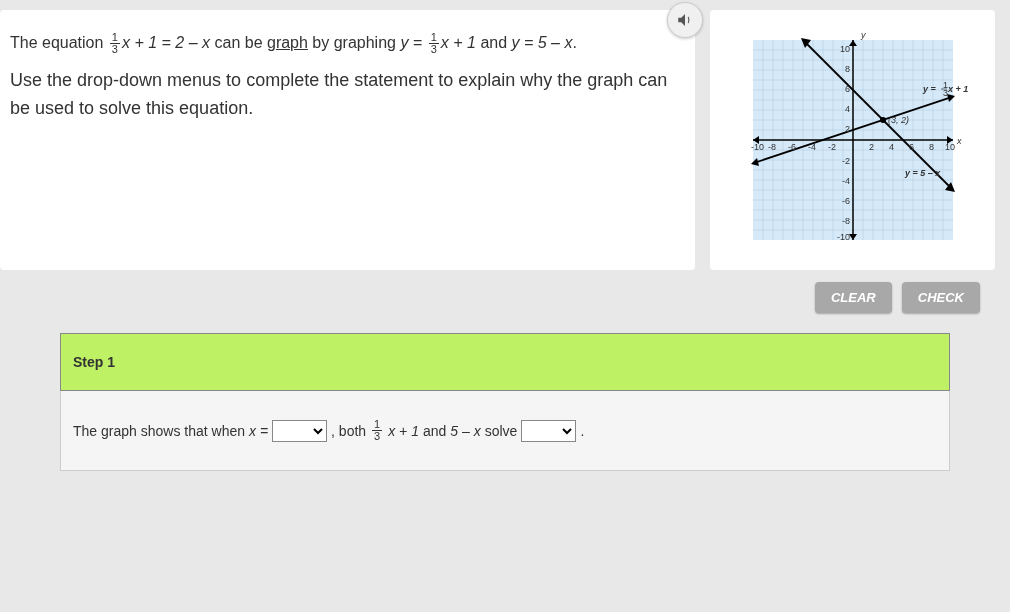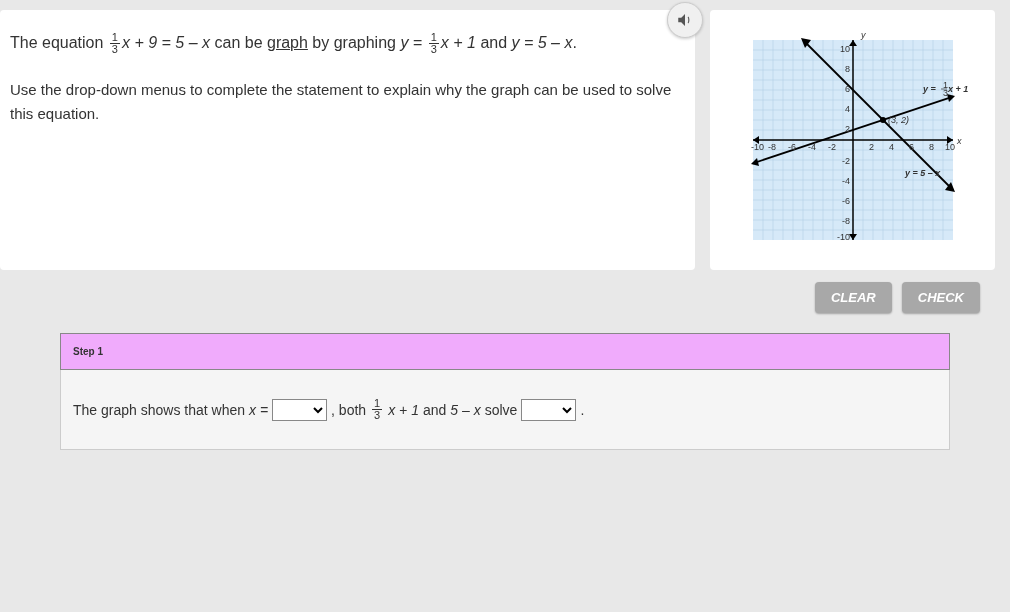--- a/index.html
+++ b/index.html
@@ -52,53 +52,53 @@
       padding: 12px 30px 0 8px;
     }
     .action-btn {
       background: #a8a8a8; color: #fff; border: none;
       padding: 8px 16px; border-radius: 4px; font-size: 13px;
       font-weight: bold; cursor: pointer; font-style: italic;
       box-shadow: 0 1px 2px rgba(0,0,0,.3);
     }
     .step-section { margin: 20px 60px 0 60px; }
     .step-header {
-      background: #f0abfc; color: #333; font-weight: bold;
-      padding: 12px 12px; border: 1px solid #888; font-size: 10px;
+      background: #bef264; color: #333; font-weight: bold;
+      padding: 20px 12px; border: 1px solid #888; font-size: 14px;
     }
     .step-body {
       background: #f5f5f5; border: 1px solid #ccc; border-top: none;
       padding: 28px 12px; font-size: 14px;
       display: flex; align-items: center; flex-wrap: wrap; gap: 4px;
     }
     .dd {
       border: 1px solid #888; background: #fff; height: 22px;
       width: 55px; font-size: 12px; cursor: pointer;
     }
-    .sub-instruction { margin-top: 22px; font-size: 15px; }
+    .sub-instruction { margin-top: 10px; font-size: 18px; }
     .glabel { font-size: 9px; font-style: italic; fill: #333; font-family: Arial; }
     .gaxis { font-size: 9px; fill: #333; font-family: Arial; }
   </style>
 </head>
 <body>
 
 <div class="top-row">
   <div class="question-panel">
     <div class="speaker-btn">
       <svg width="18" height="18" viewBox="0 0 24 24">
         <path d="M3 9v6h4l5 5V4L7 9H3z" fill="#555"></path>
         <path d="M16 8c1.5 1 1.5 7 0 8" stroke="#555" stroke-width="1.5" fill="none"></path>
       </svg>
     </div>
     <p class="question-text">
       <span>The equation </span>
       <span class="frac">
           <span class="n">1</span>
           <span class="d">3</span>
-        </span><span class="italic">x + 9 = 5 – x</span>
+        </span><span class="italic">x + 1 = 2 – x</span>
       <span> can be </span><span class="underline">graph</span><span> by graphing </span>
       <span class="italic">y = </span><span class="frac">
           <span class="n">1</span>
           <span class="d">3</span>
         </span><span class="italic">x + 1</span>
       <span> and </span><span class="italic">y = 5 – x</span><span>.</span>
     </p>
     <p class="question-text sub-instruction">Use the drop-down menus to complete the statement to explain why the graph can be used to solve this equation.</p>
   </div>
 

